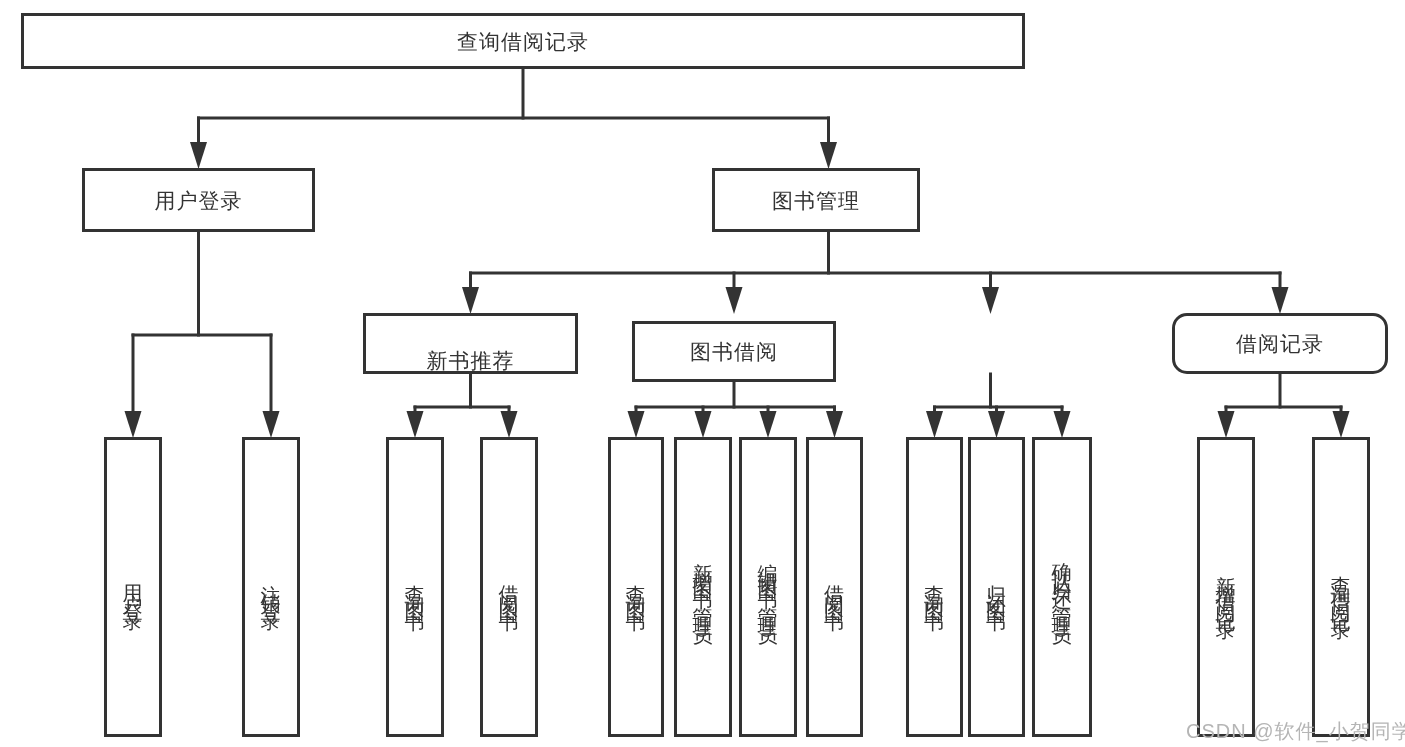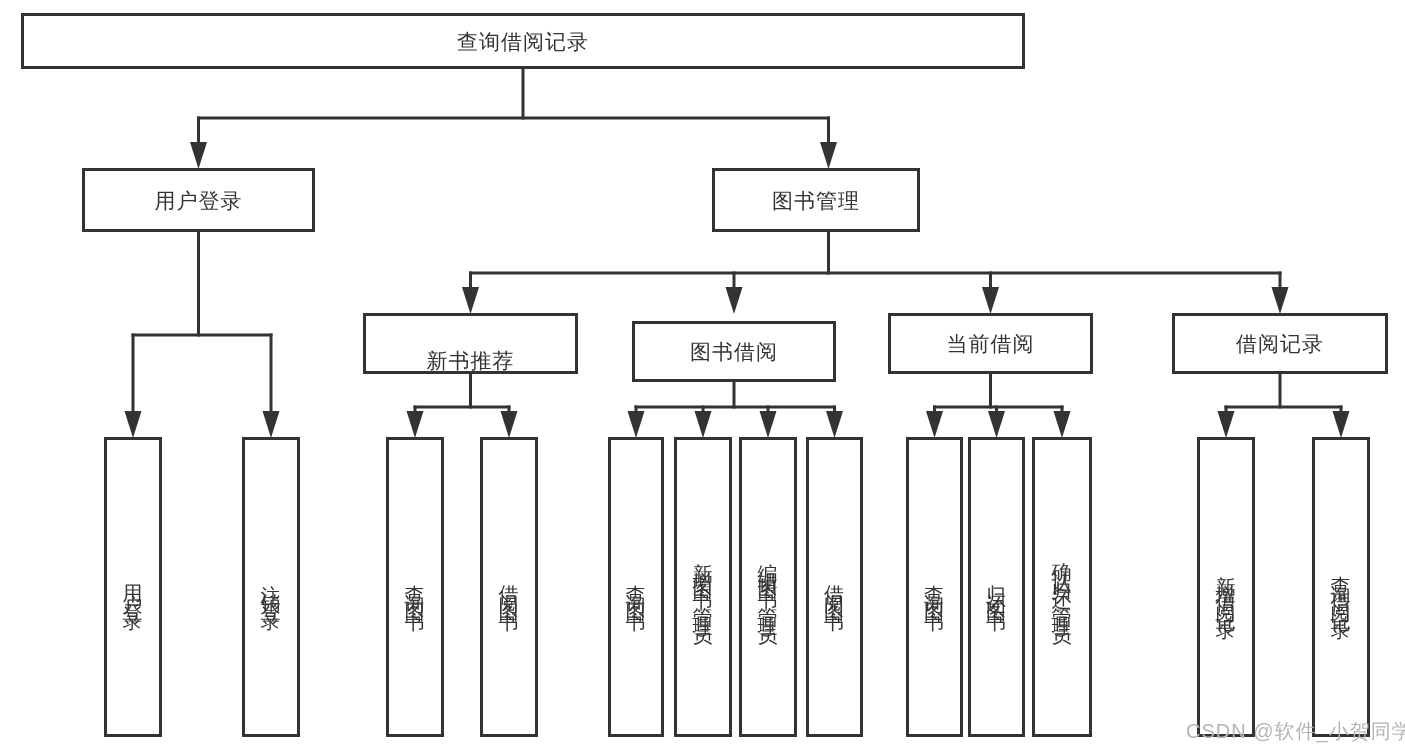--- a/index.html
+++ b/index.html
@@ -122,24 +122,21 @@
     </div>
     <div class="node" style="left: 712px; top: 168px; width: 208px; height: 64px;">
       <span class="node-label">图书管理</span>
     </div>
     <div class="node" style="left: 363px; top: 313px; width: 215px; height: 61px; align-items: flex-end;">
       <span class="node-label">新书推荐</span>
     </div>
     <div class="node" style="left: 632px; top: 313px; width: 204px; height: 61px; margin-top: 8px;">
       <span class="node-label">图书借阅</span>
     </div>
-    <div class="node" style="left: 888px; top: 313px; width: 205px; height: 61px;">
-      <span class="node-label">当前借阅</span>
-    </div>
-    <div class="node" style="left: 1172px; top: 313px; width: 216px; height: 61px;">
+    <div class="node" style="left: 1172px; top: 313px; width: 216px; height: 61px; border-radius: 15px;">
       <span class="node-label">借阅记录</span>
     </div>
     <div class="node vertical" style="left: 104px; top: 437px; width: 58px; height: 300px;">
       <span class="node-label">用户登录</span>
     </div>
     <div class="node vertical" style="left: 242px; top: 437px; width: 58px; height: 300px;">
       <span class="node-label">注销登录</span>
     </div>
     <div class="node vertical" style="left: 386px; top: 437px; width: 58px; height: 300px;">
       <span class="node-label">查询图书</span>

